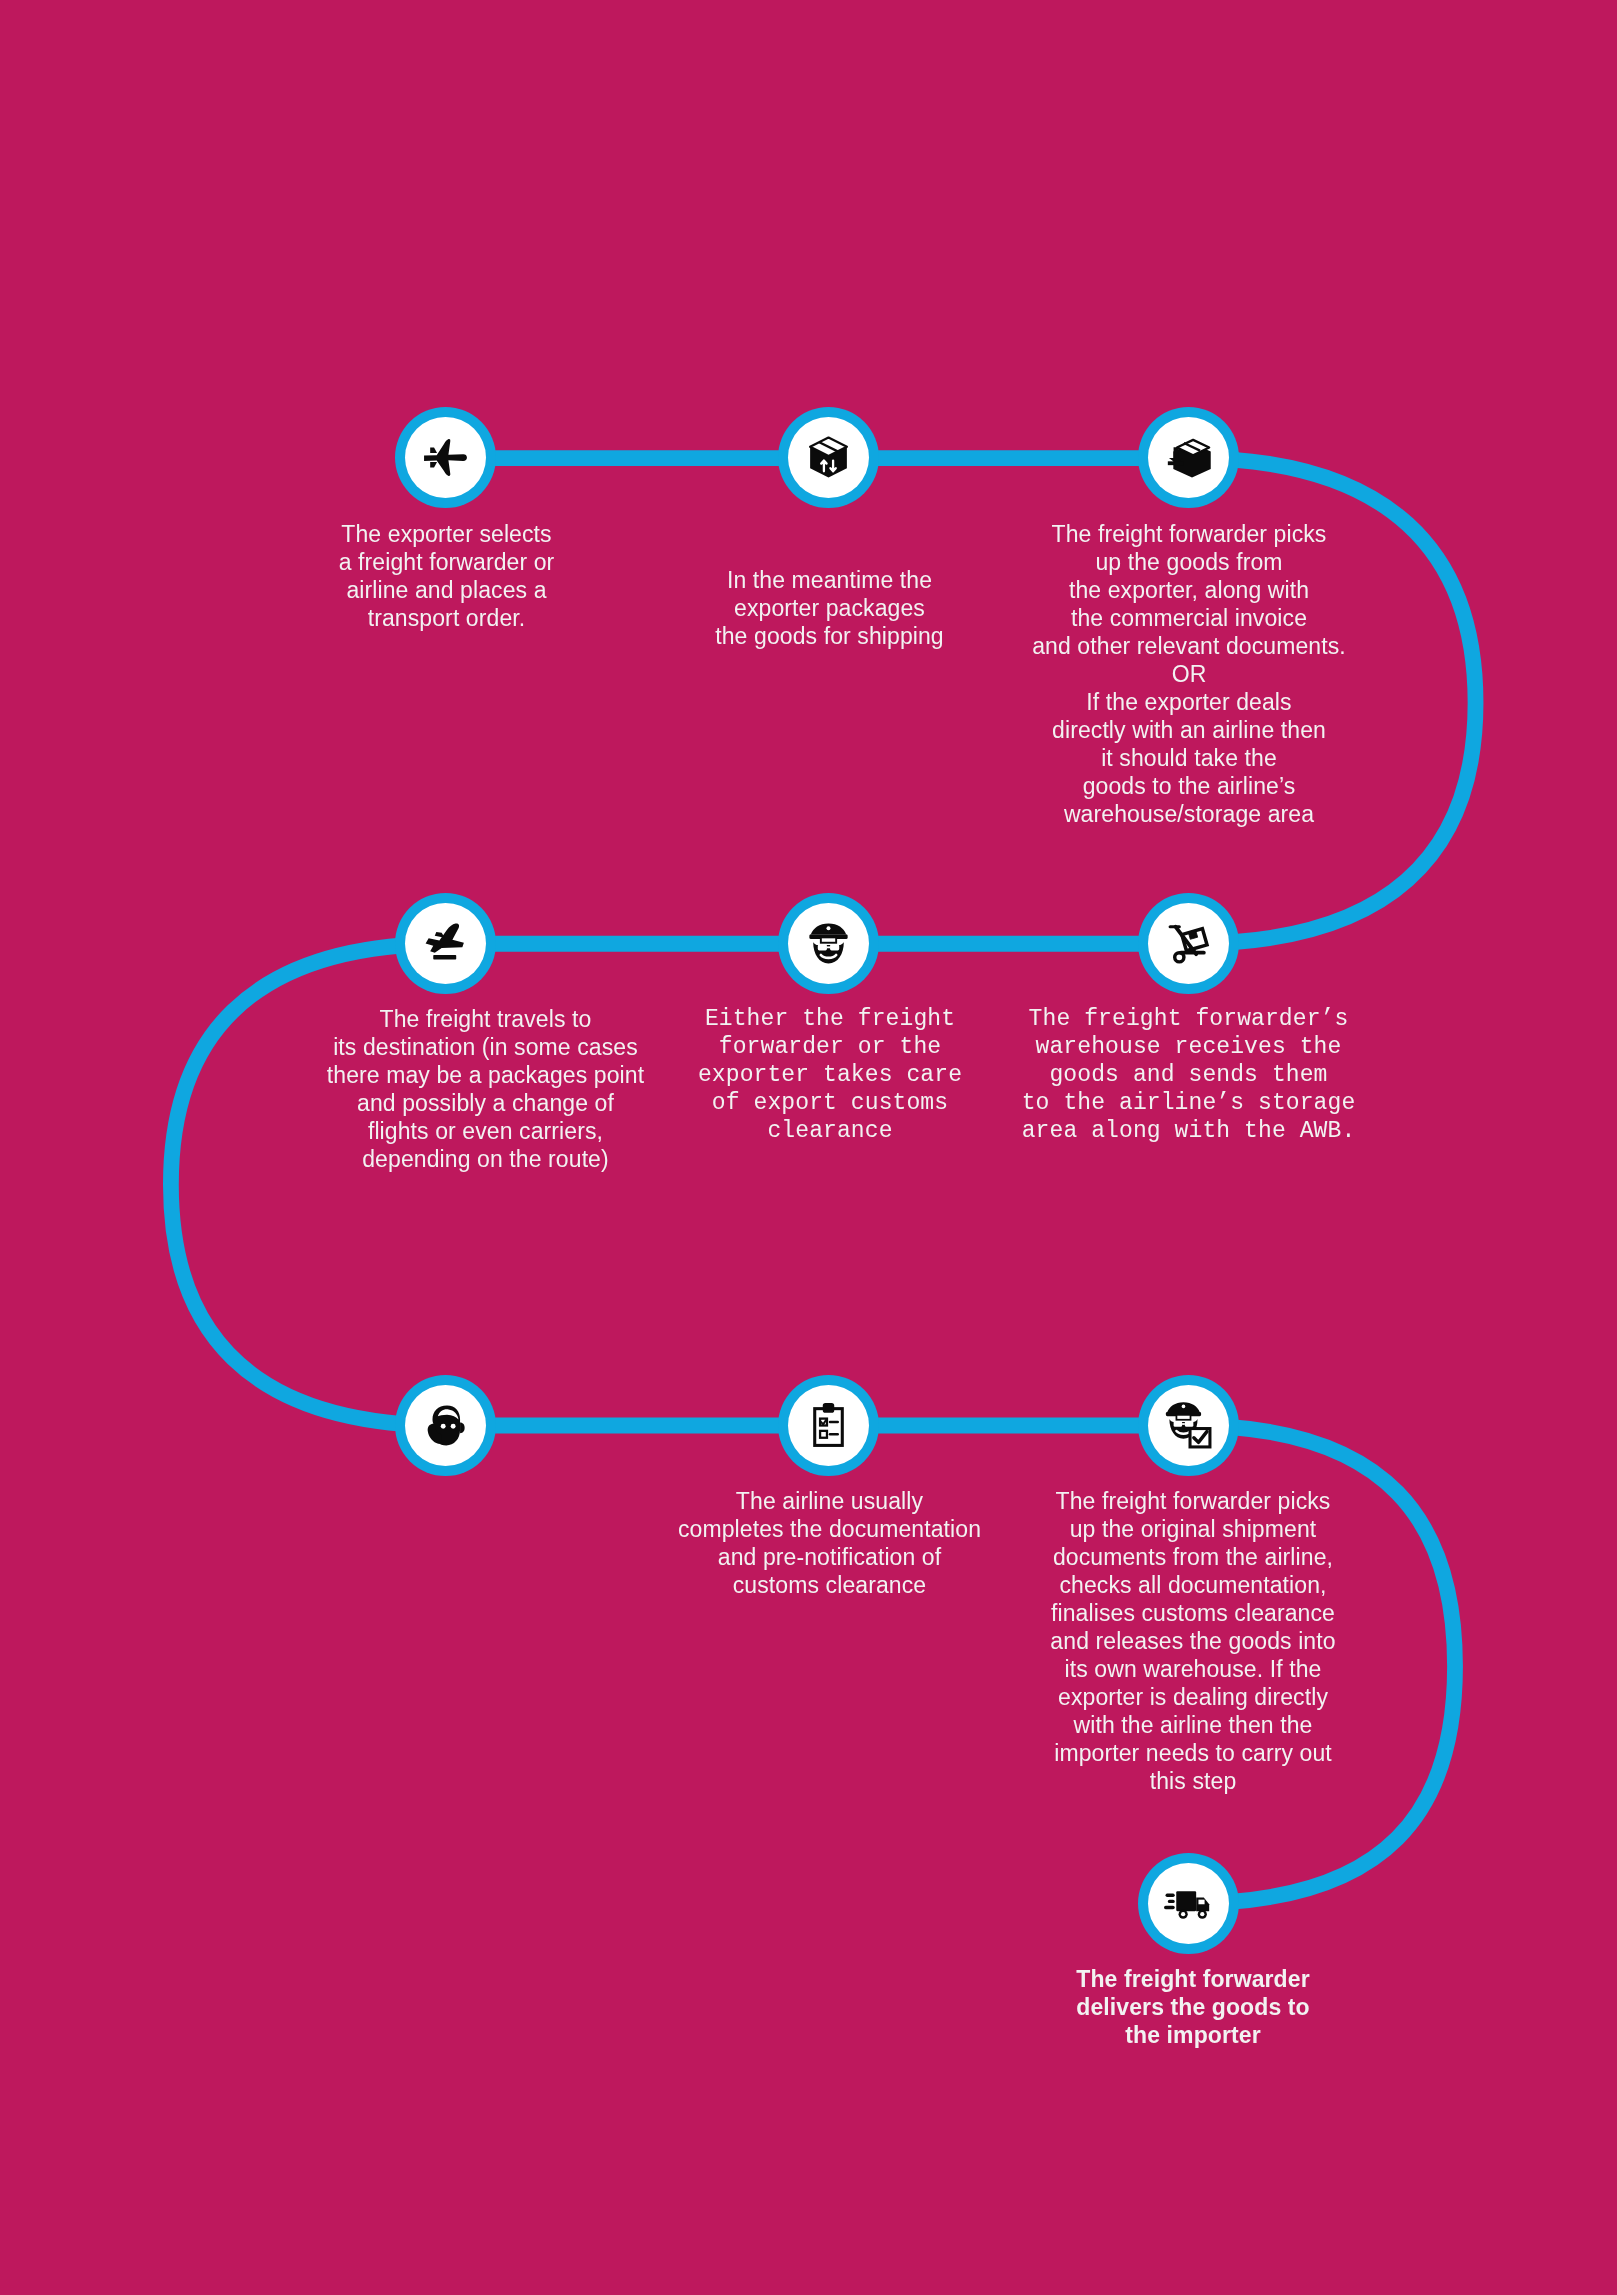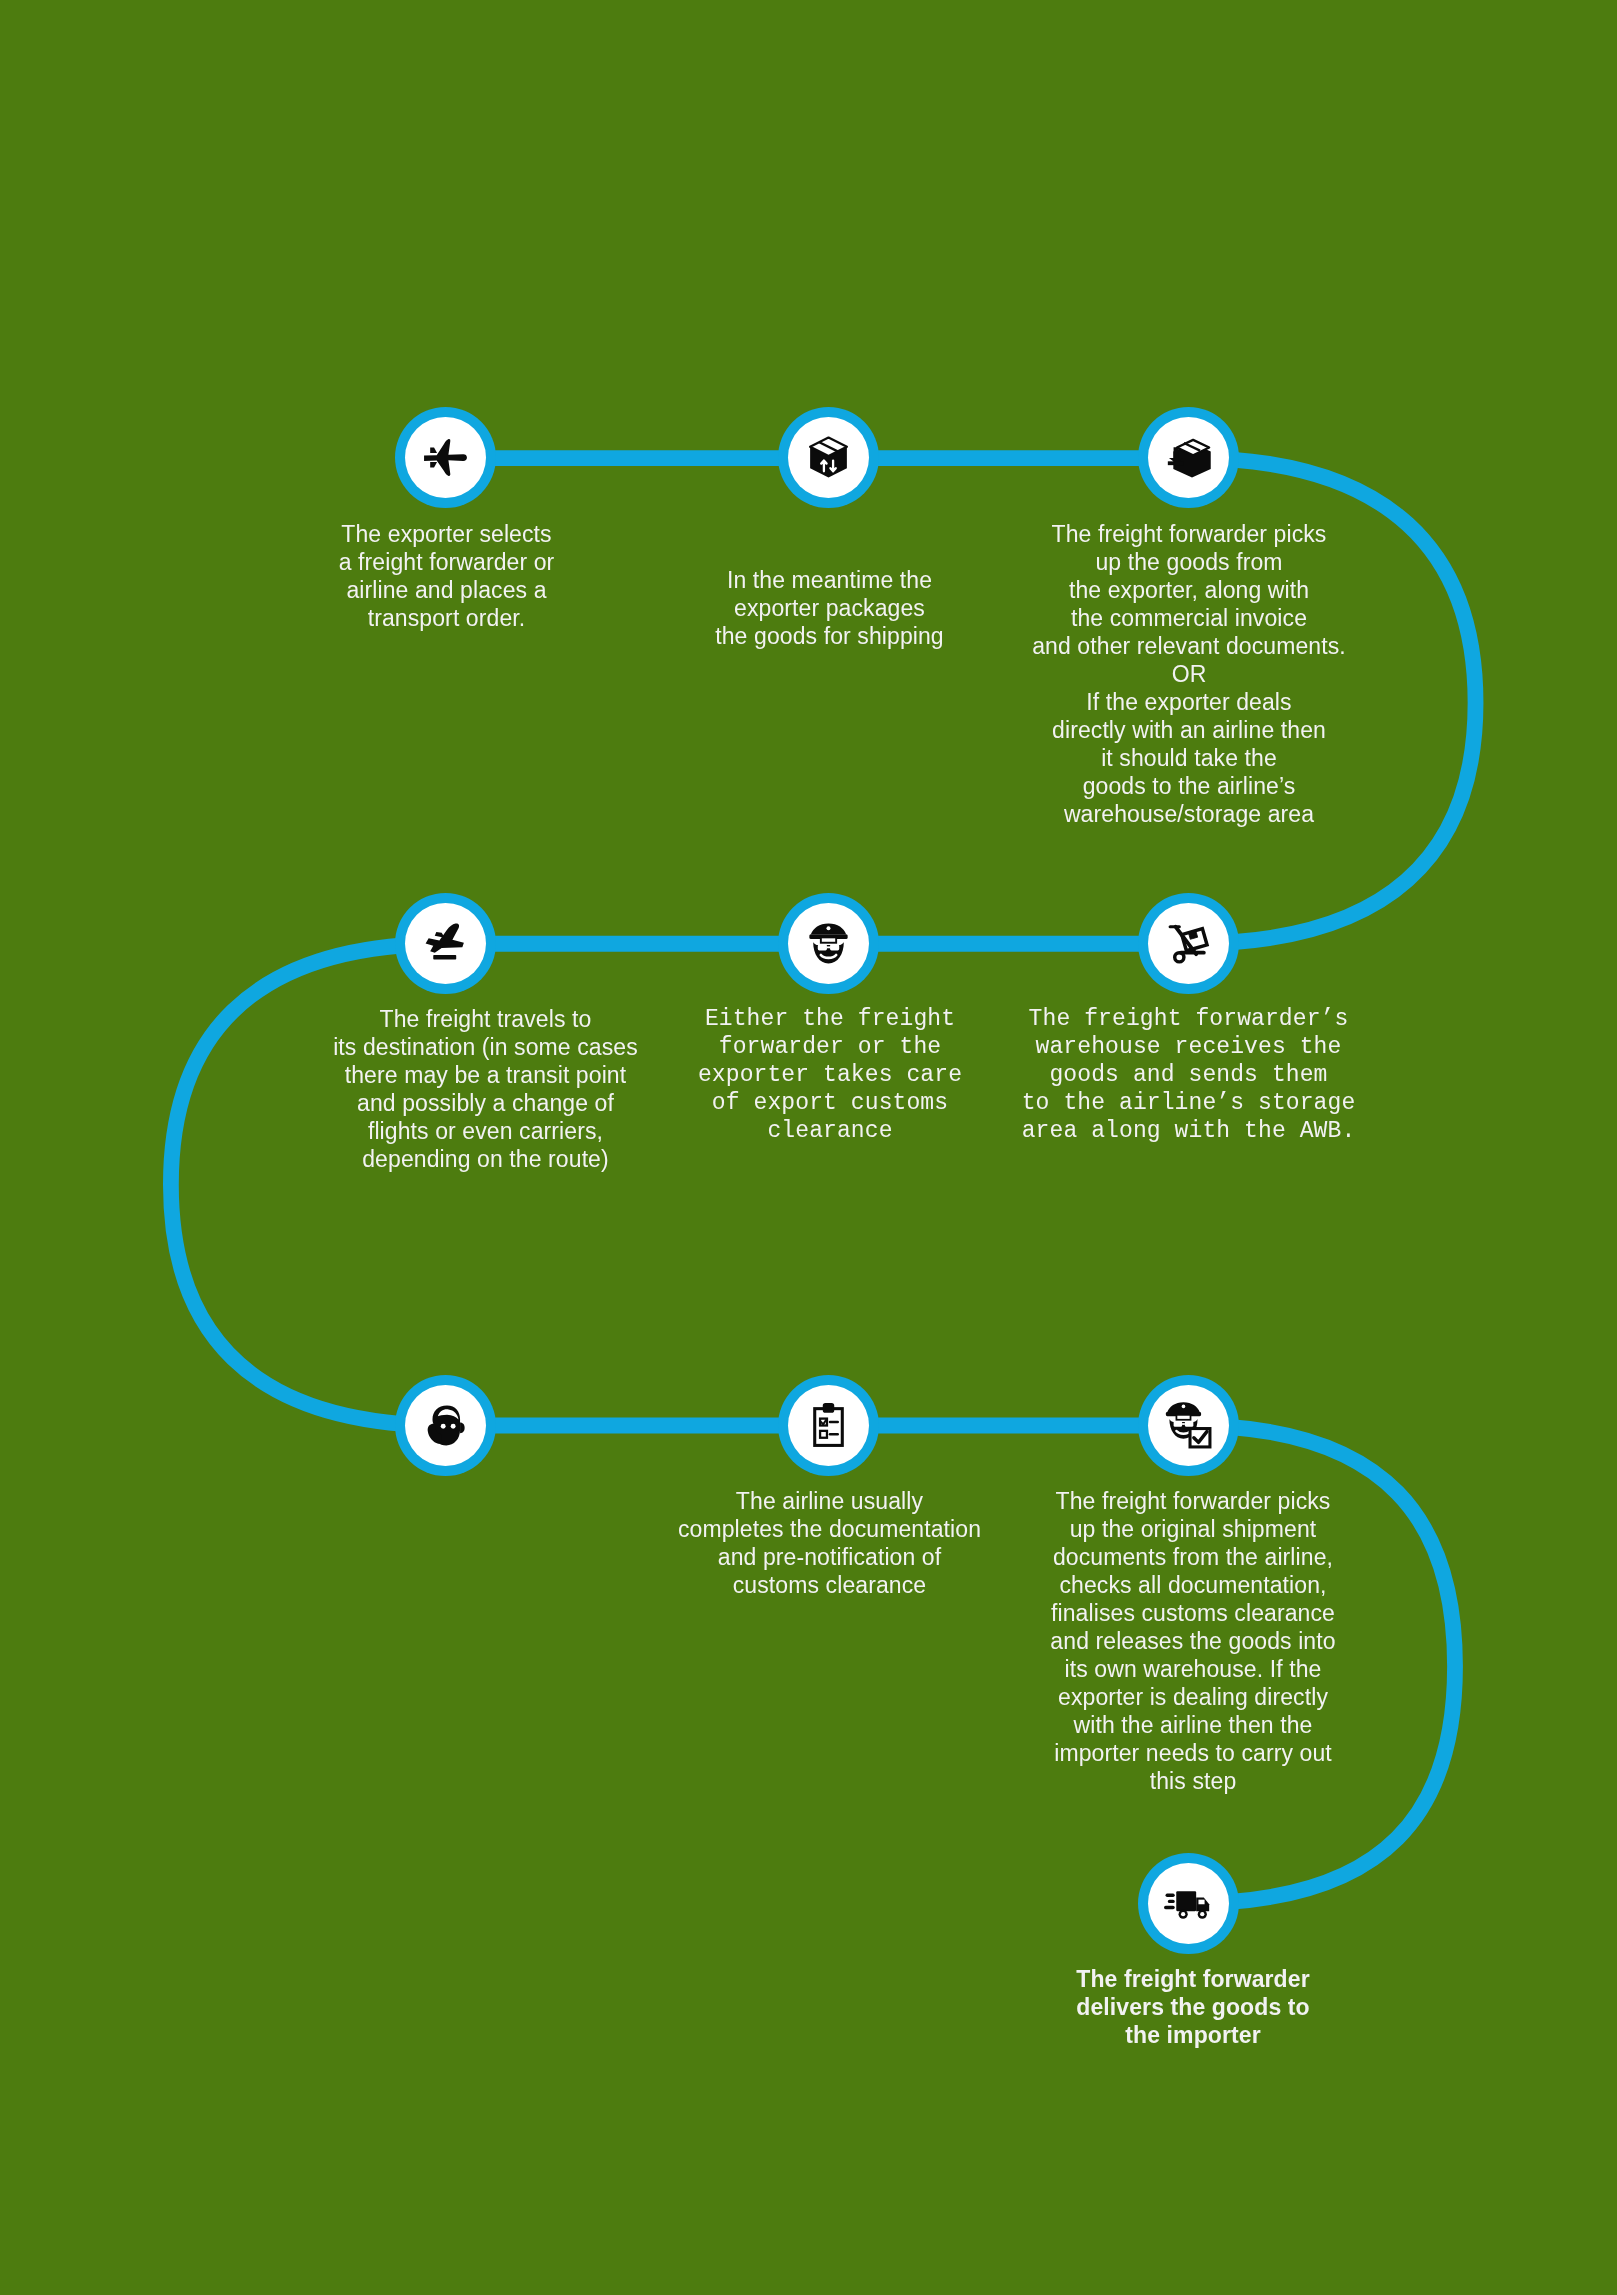--- a/index.html
+++ b/index.html
@@ -5,21 +5,21 @@
 <style>
   html, body {
     margin: 0;
     padding: 0;
     background: #434140;
   }
   #canvas {
     position: relative;
     width: 1618px;
     height: 2295px;
-    background: #4d7c0f;
+    background: #be185d;
     overflow: hidden;
     font-family: "Liberation Sans", "DejaVu Sans", sans-serif;
   }
   #flowline {
     position: absolute;
     left: 0;
     top: 0;
     width: 1618px;
     height: 2295px;
     pointer-events: none;
@@ -187,21 +187,21 @@
         <path d="M6 32 L10 25 L24 28 L34 14 C37 10 41 7 45 6
                  C49 5.5 51 8 49 12 L41 27 L56 31 L54 37
                  L27 38 L18 44 L12 42 L16 35 Z"></path>
         <path d="M18 22 L31 24.5 L27 18 L20 17 Z"></path>
         <rect x="16" y="47" width="30" height="6" rx="1"></rect>
       </svg>
     </div>
   </div>
   <div class="caption" style="left:280px; top:1005px; width:411px;">The freight travels to
 its destination (in some cases
-there may be a transit point
+there may be a packages point
 and possibly a change of
 flights or even carriers,
 depending on the route)</div>
 
   <div class="node" style="left:446px; top:1426px;">
     <div class="node-inner">
       <svg viewBox="0 0 64 64" fill="#0b0b0b">
         <path d="M34 6 C22 6 15 14 15 24 C15 27 16 30 17 32 L17 44
                  C17 52 24 58 33 58 C43 58 51 50 51 38 L51 24 C51 14 45 6 34 6 Z"></path>
         <path d="M22 20 C24 13 30 10 36 11 C43 12 48 17 49 24

